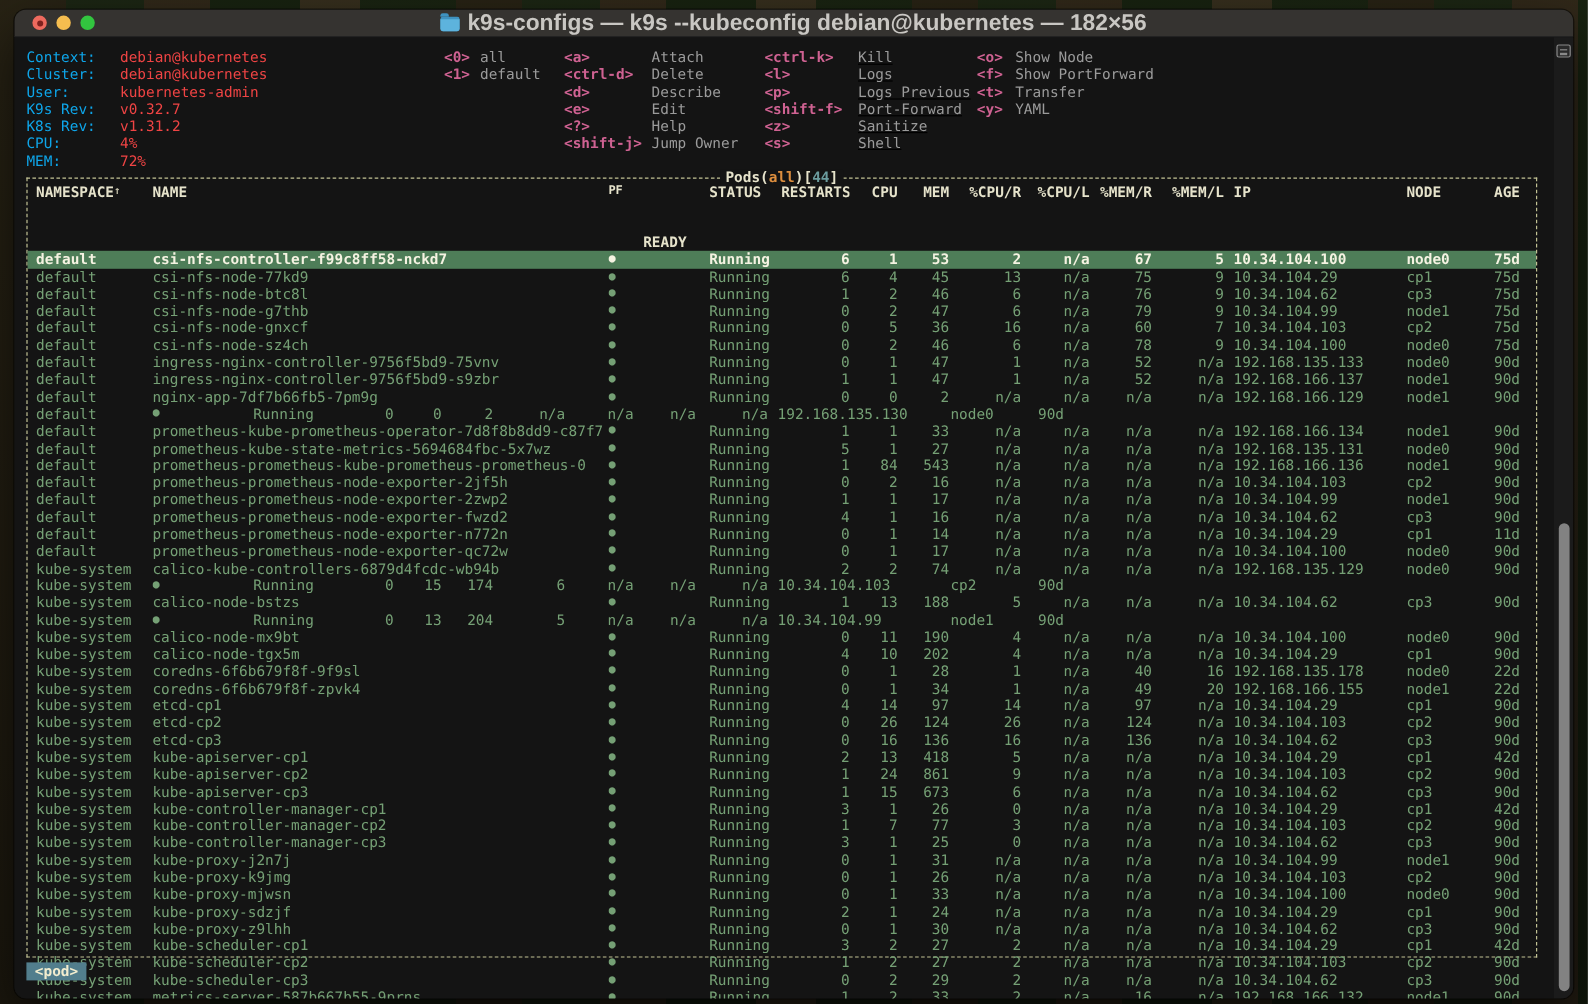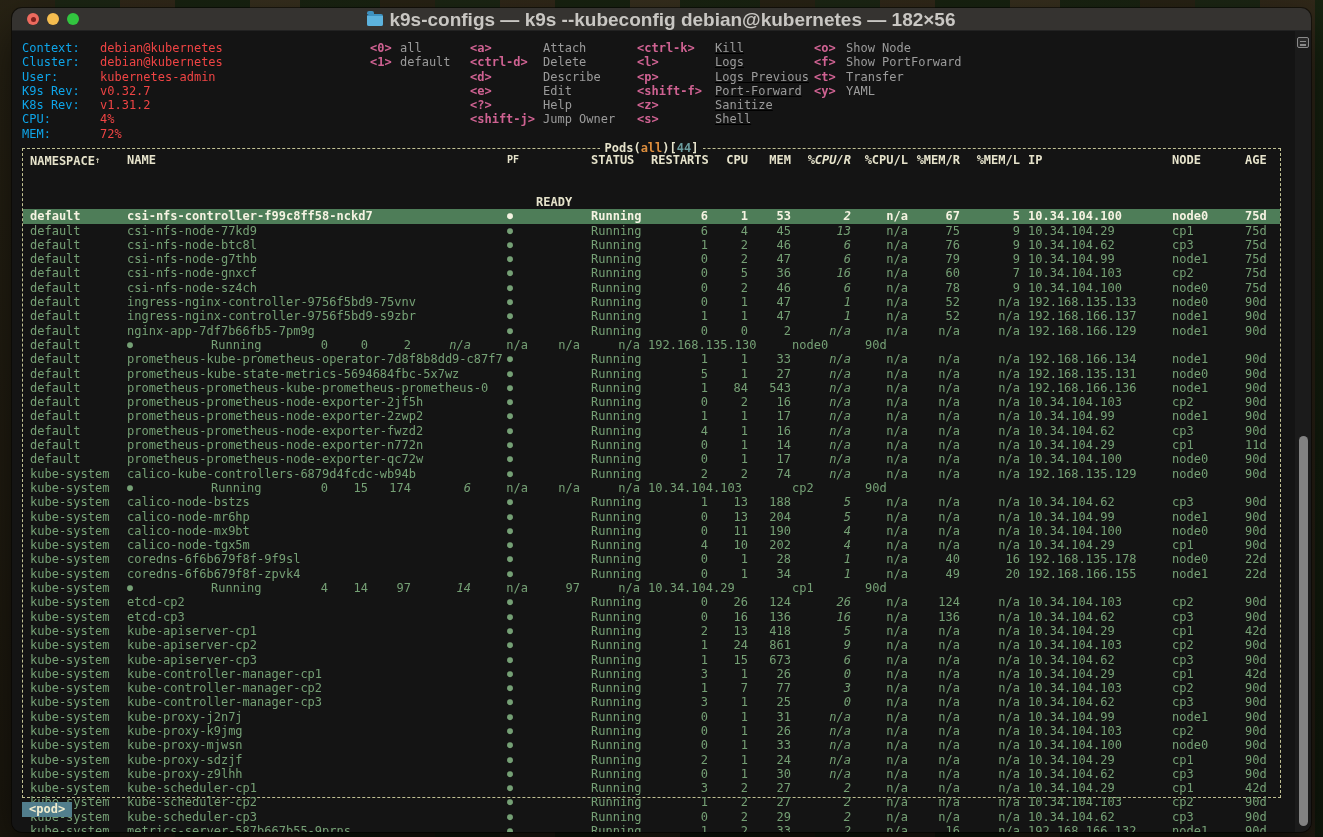--- a/index.html
+++ b/index.html
@@ -78,21 +78,21 @@
   .t-row.selected{ background:#4e7d58; color:#f5f3e2; font-weight:bold; }
   .t-row.selected .cell{ color:#f5f3e2; }
 
   .cell{ white-space:pre; overflow:hidden; flex:none; }
   .c-ns{ width:97px; }  .c-name{ width:380px; }
   .c-pf{ width:29px; font-size:10px; }
   .c-ready{ width:55px;margin-top:42px; } .c-status{ width:60px; }
   .c-restarts{ width:57px; text-align:right; }
   .c-cpu{ width:40px; text-align:right; }
   .c-mem{ width:43px; text-align:right; }
-  .c-cpur{ width:60px; text-align:right;font-style:italic; }
+  .c-cpur{ width:60px; text-align:right; }
   .c-cpul{ width:57px; text-align:right; }
   .c-memr{ width:52px; text-align:right; }
   .c-meml{ width:60px; text-align:right; }
   .c-ip{ width:140px; padding-left:8px; }
   .c-node{ width:77px; padding-left:12px; }
   .c-age{ width:45px; padding-left:8px; }
   .sort-ind{ font-size:9px; vertical-align:2px; color:#c9c6ae; }
 
   
   .crumbs{ position:absolute; left:10px; top:771px; }
@@ -539,21 +539,20 @@
             <span class="cell c-cpur">5</span>
             <span class="cell c-cpul">n/a</span>
             <span class="cell c-memr">n/a</span>
             <span class="cell c-meml">n/a</span>
             <span class="cell c-ip">10.34.104.62</span>
             <span class="cell c-node">cp3</span>
             <span class="cell c-age">90d</span>
           </div>
           <div class="t-row">
             <span class="cell c-ns">kube-system</span>
-            <span class="cell c-name">calico-node-mr6hp</span>
             <span class="cell c-pf">●</span>
             <span class="cell c-ready">1/1</span>
             <span class="cell c-status">Running</span>
             <span class="cell c-restarts">0</span>
             <span class="cell c-cpu">13</span>
             <span class="cell c-mem">204</span>
             <span class="cell c-cpur">5</span>
             <span class="cell c-cpul">n/a</span>
             <span class="cell c-memr">n/a</span>
             <span class="cell c-meml">n/a</span>
@@ -624,20 +623,21 @@
             <span class="cell c-cpur">1</span>
             <span class="cell c-cpul">n/a</span>
             <span class="cell c-memr">49</span>
             <span class="cell c-meml">20</span>
             <span class="cell c-ip">192.168.166.155</span>
             <span class="cell c-node">node1</span>
             <span class="cell c-age">22d</span>
           </div>
           <div class="t-row">
             <span class="cell c-ns">kube-system</span>
+            <span class="cell c-name">etcd-cp1</span>
             <span class="cell c-pf">●</span>
             <span class="cell c-ready">1/1</span>
             <span class="cell c-status">Running</span>
             <span class="cell c-restarts">4</span>
             <span class="cell c-cpu">14</span>
             <span class="cell c-mem">97</span>
             <span class="cell c-cpur">14</span>
             <span class="cell c-cpul">n/a</span>
             <span class="cell c-memr">97</span>
             <span class="cell c-meml">n/a</span>

